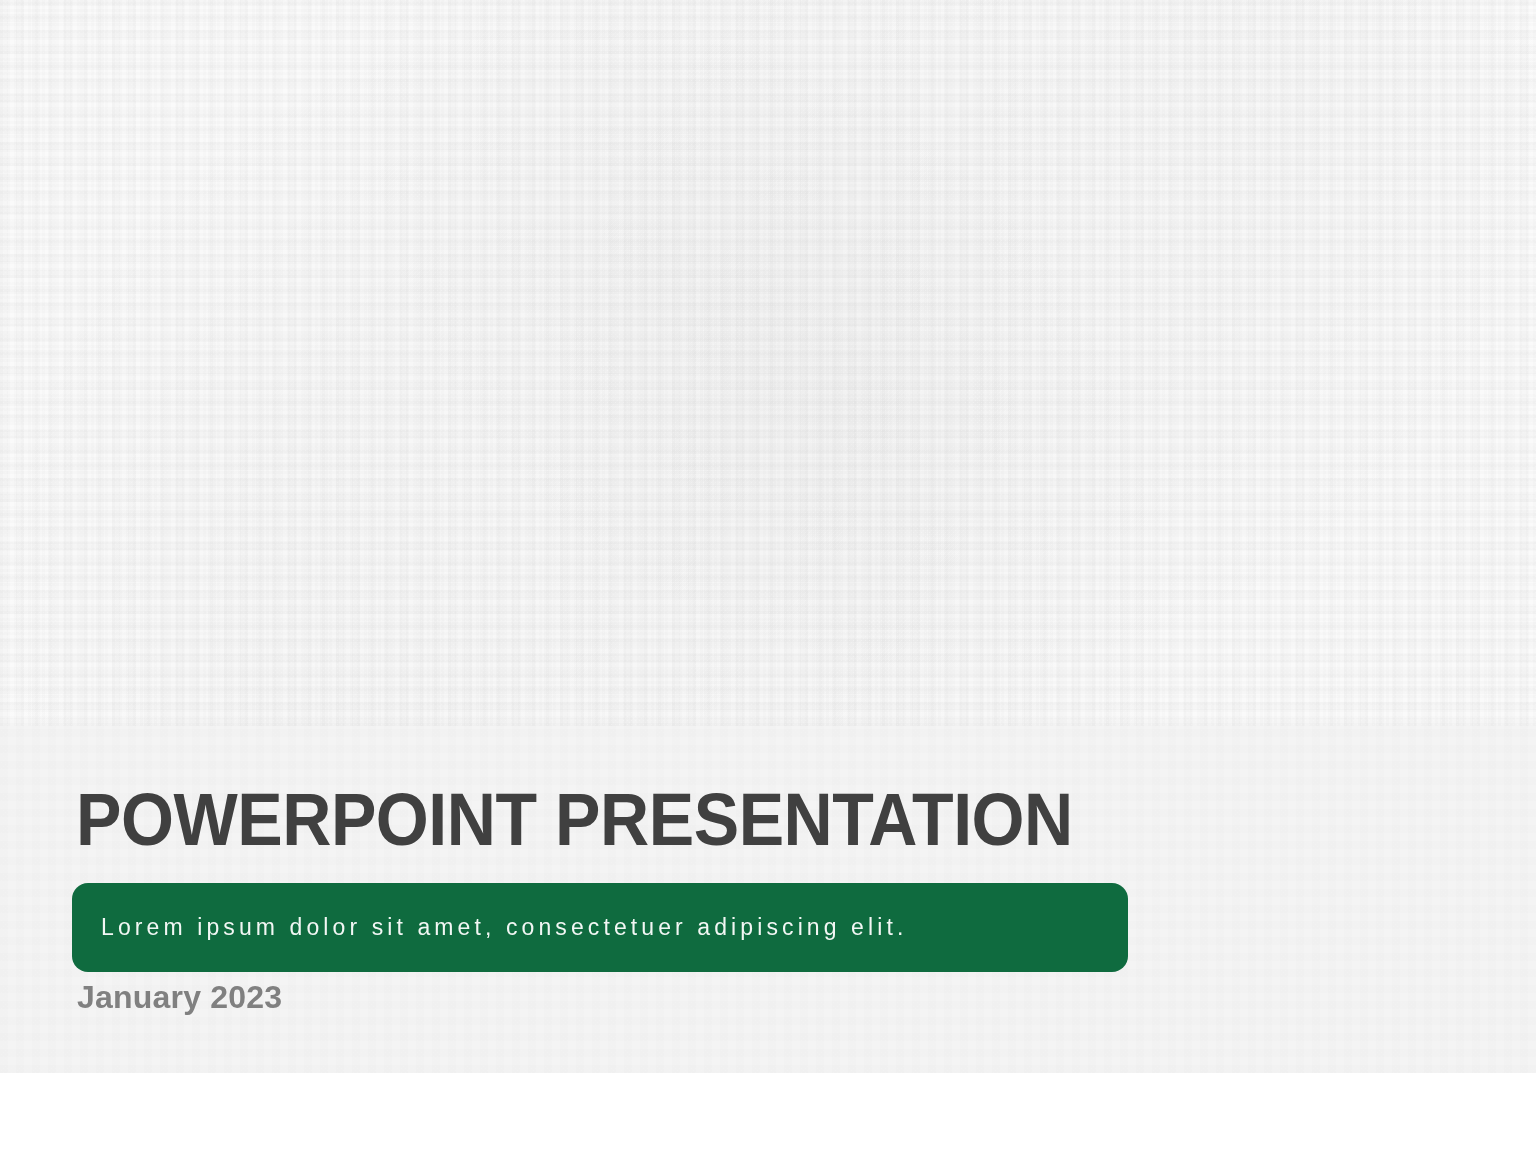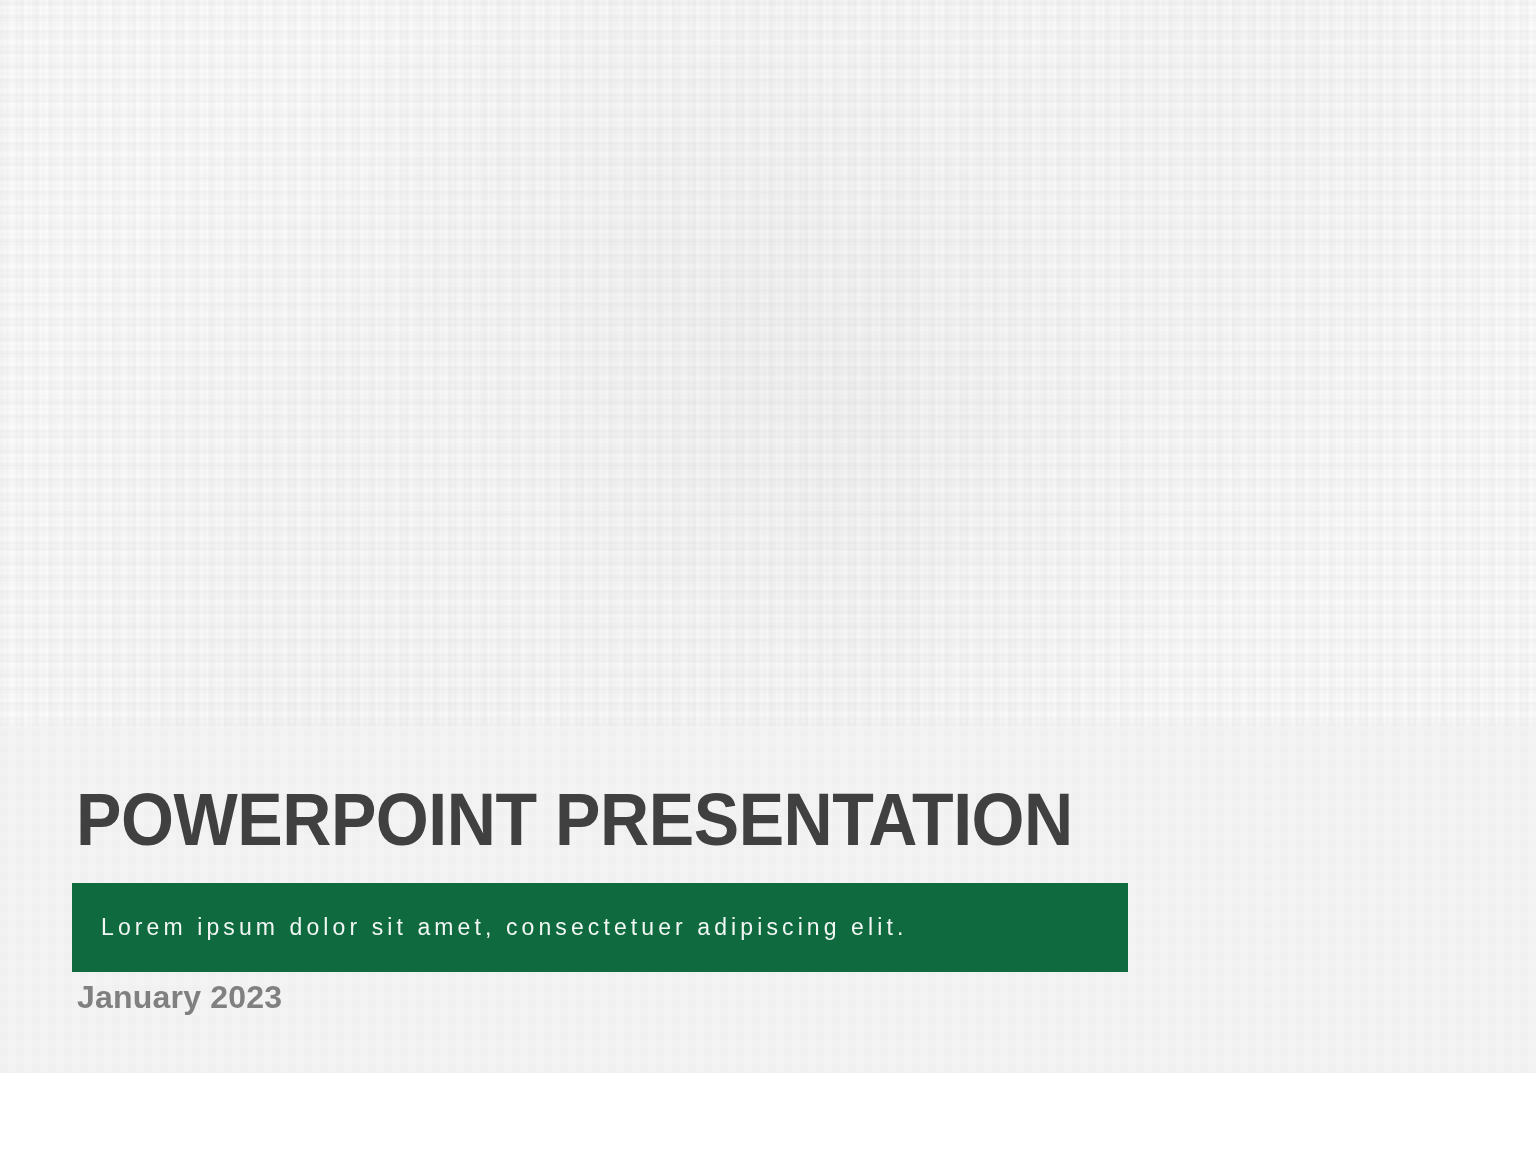--- a/index.html
+++ b/index.html
@@ -100,20 +100,21 @@
   
   .subtitle-bar {
     position: absolute;
     left: 72px;
     top: 883px;
     width: 1056px;
     height: 89px;
     background: #0f6b3f;
     display: flex;
     align-items: center;
+    border-radius: 16px;
   }
 
   .subtitle-text {
     display: block;
     color: #f2f7f4;
     font-family: "Liberation Sans", "DejaVu Sans", sans-serif;
     font-size: 23px;
     font-weight: 400;
     letter-spacing: 4.1px;
     margin-left: 29px;

